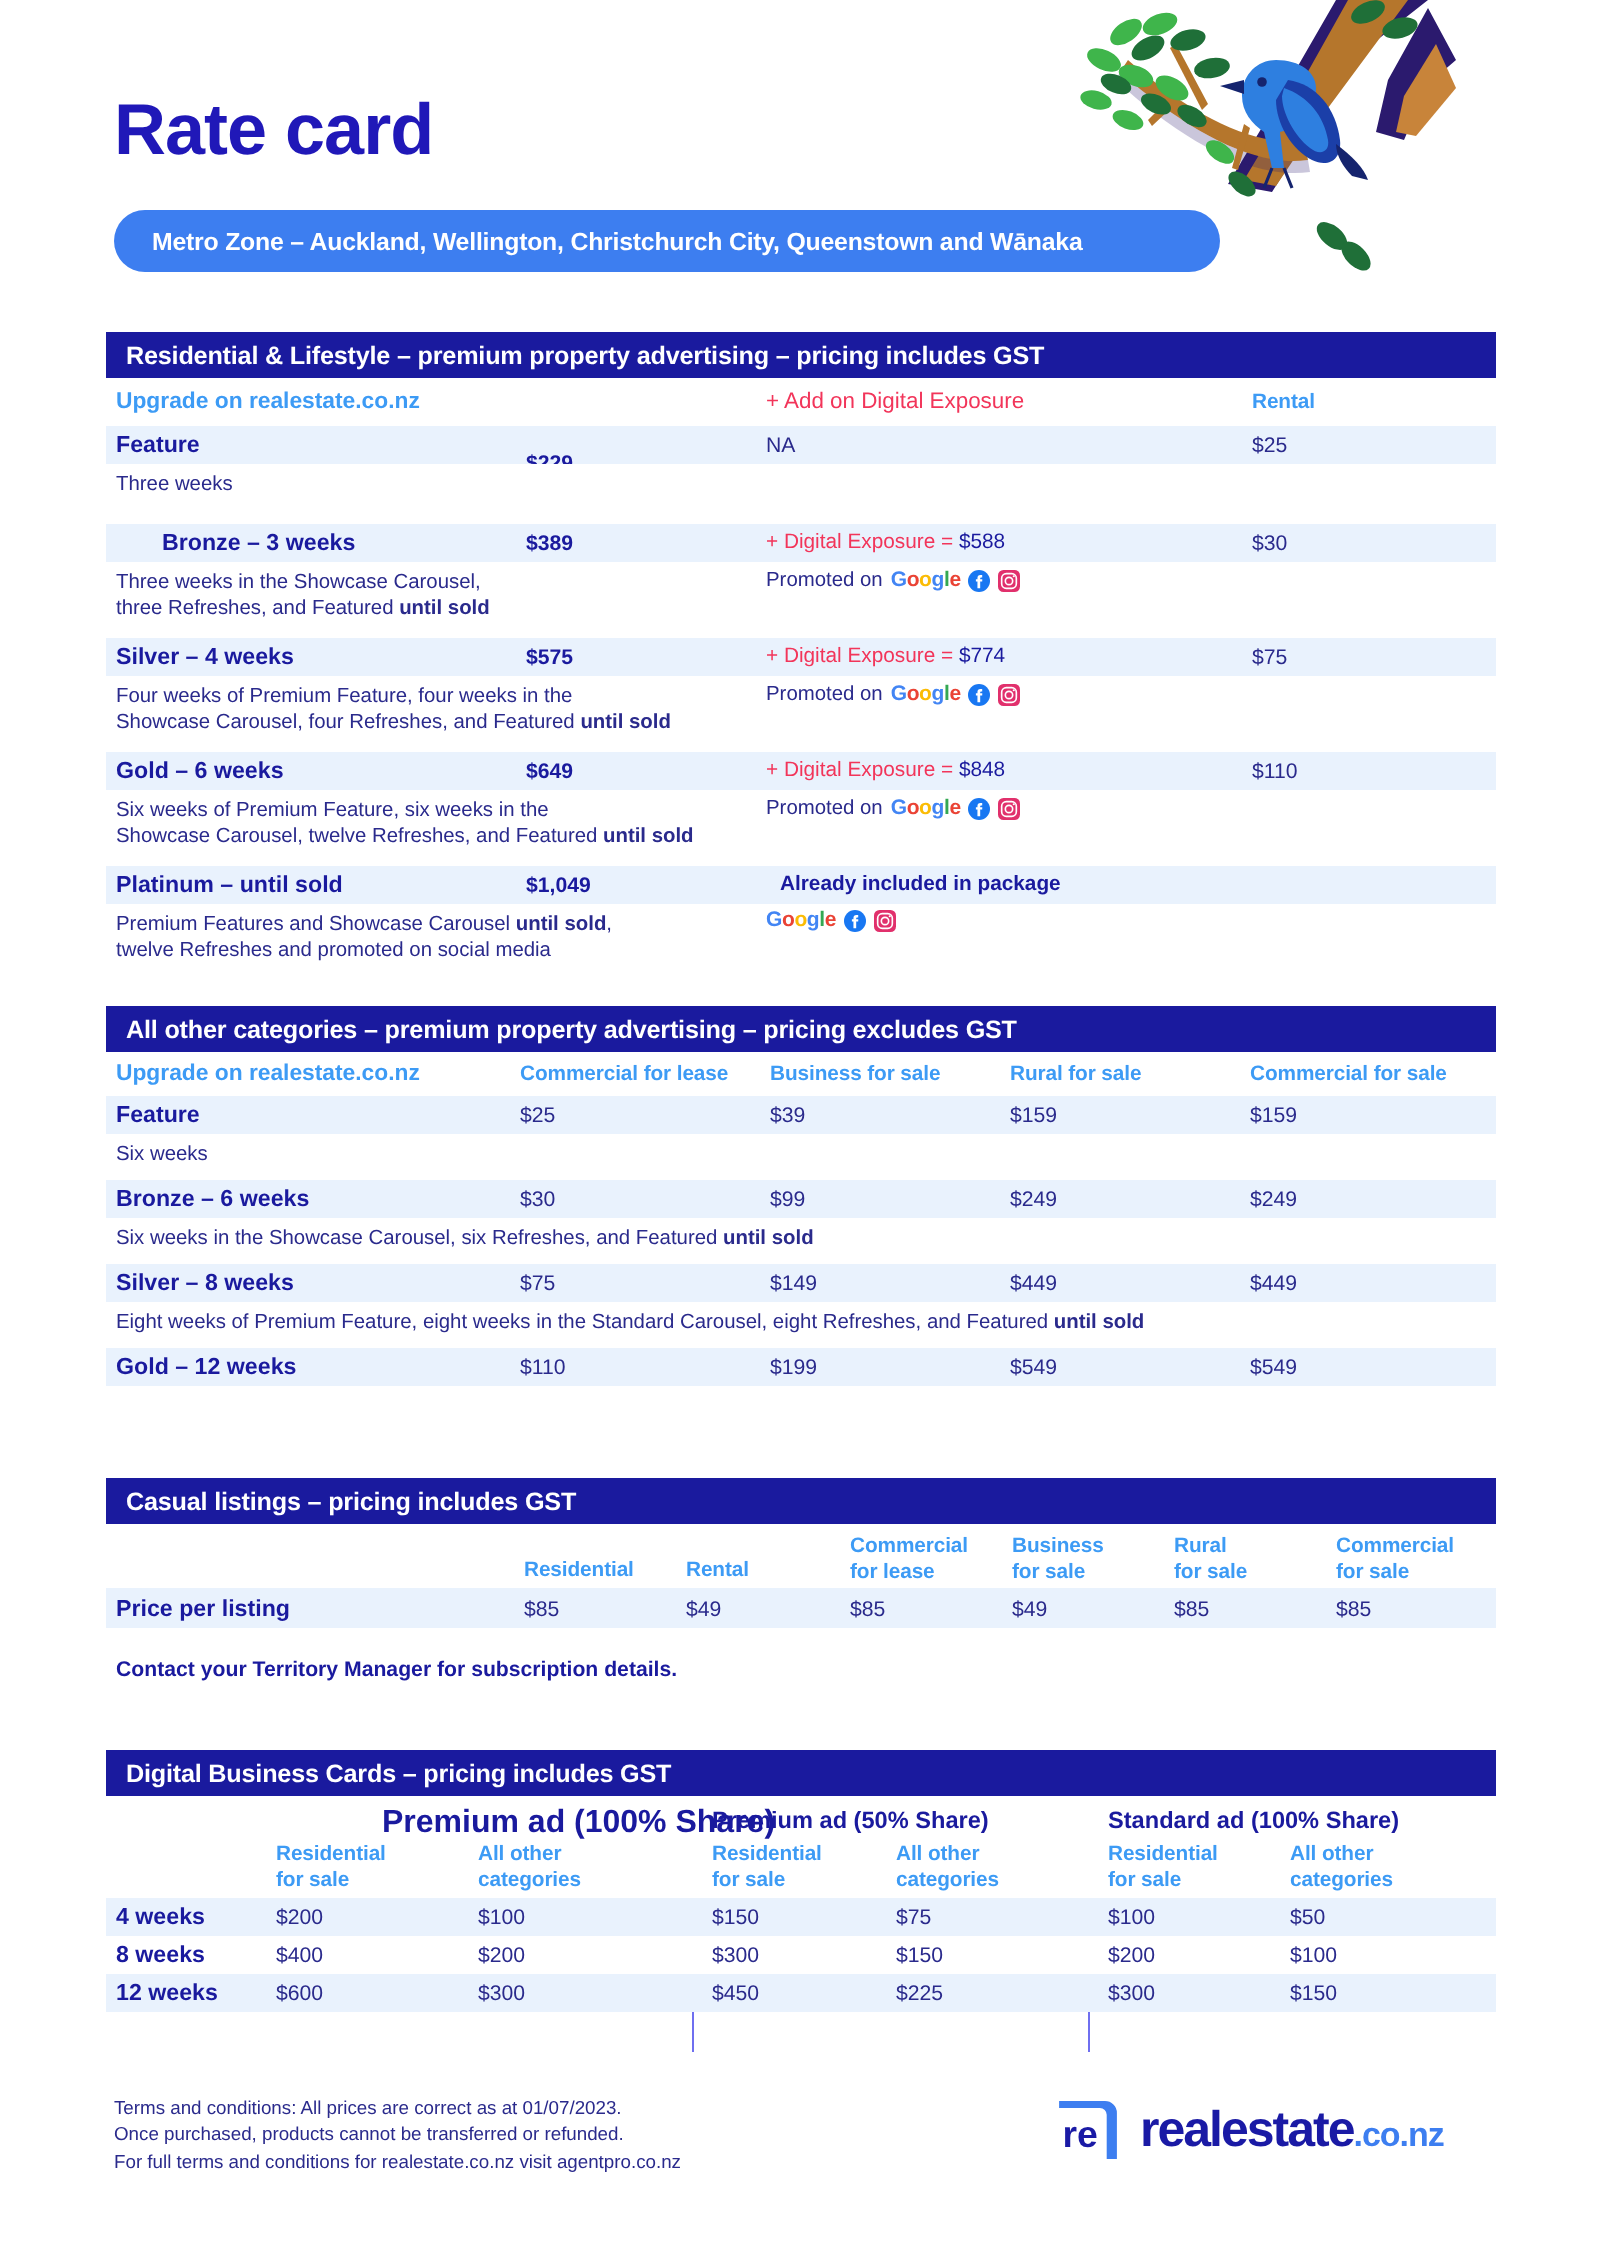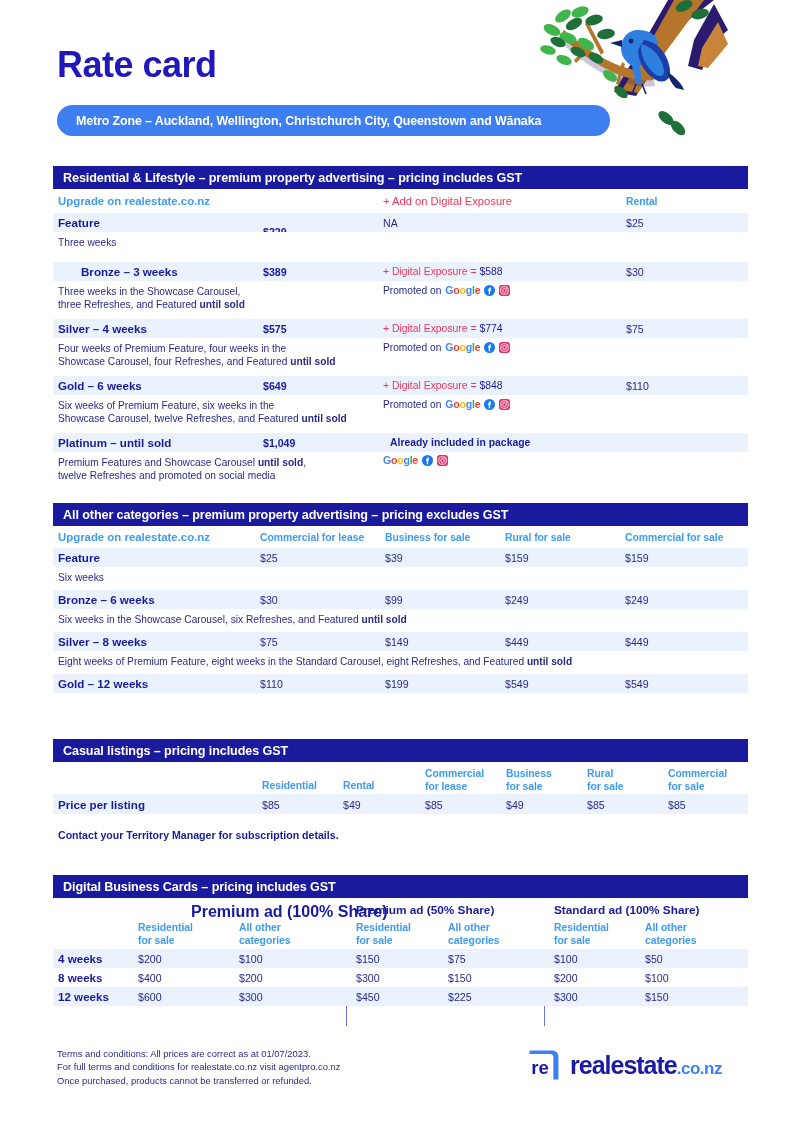--- a/index.html
+++ b/index.html
@@ -391,22 +391,22 @@
         <div class="cell priceplain" style="left:303px; top:4px;">$450</div>
         <div class="cell priceplain" style="left:395px; top:4px;">$225</div>
         <div class="cell priceplain" style="left:501px; top:4px;">$300</div>
         <div class="cell priceplain" style="left:592px; top:4px;">$150</div>
       </div>
     </div>
   </div>
 
   <div class="terms">
     <div>Terms and conditions: All prices are correct as at 01/07/2023.</div>
+    <div>Once purchased, products cannot be transferred or refunded.</div>
     <div>For full terms and conditions for realestate.co.nz visit agentpro.co.nz</div>
-    <div>Once purchased, products cannot be transferred or refunded.</div>
   </div>
 
   <div class="logo-wrap">
     <svg class="logo-mark" viewBox="0 0 40 40">
       <path d="M3 3 H30 A7 7 0 0 1 37 10 V37 H31 V11 A4 4 0 0 0 27 7 H3 Z" fill="#3d7ef0"></path>
       <path d="M3 7 H26 V12 H9 V17 H26 V22 H9 V32 H26 V37 H3 Z" fill="#ffffff"></path>
       <text x="5" y="30" font-family="Liberation Sans, sans-serif" font-size="22" font-weight="bold" fill="#1a1aa5">re</text>
     </svg>
     <div class="logo-text"><span>realestate</span><span class="tld">.co.nz</span></div>
   </div>

